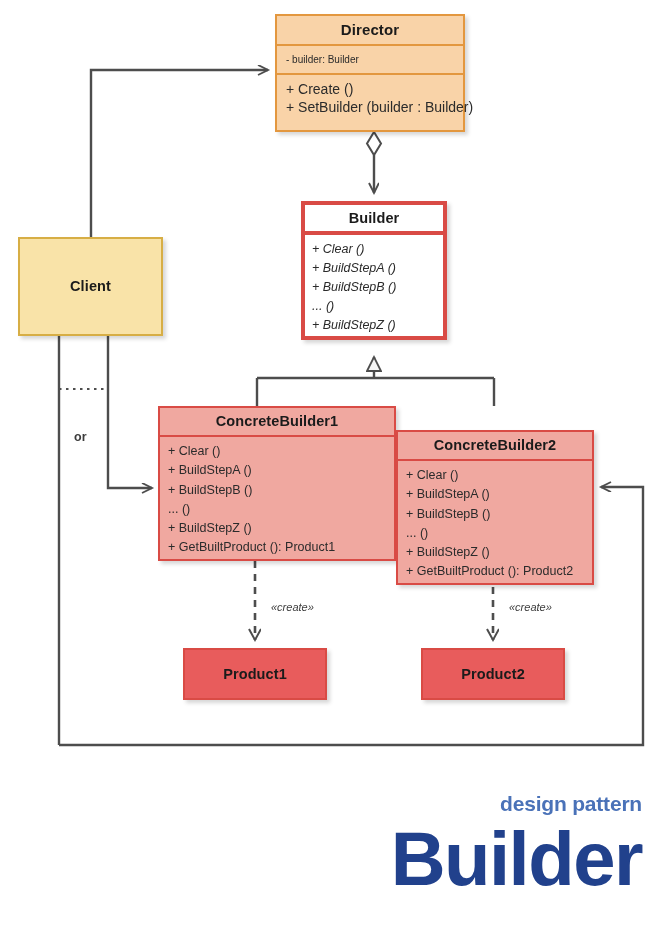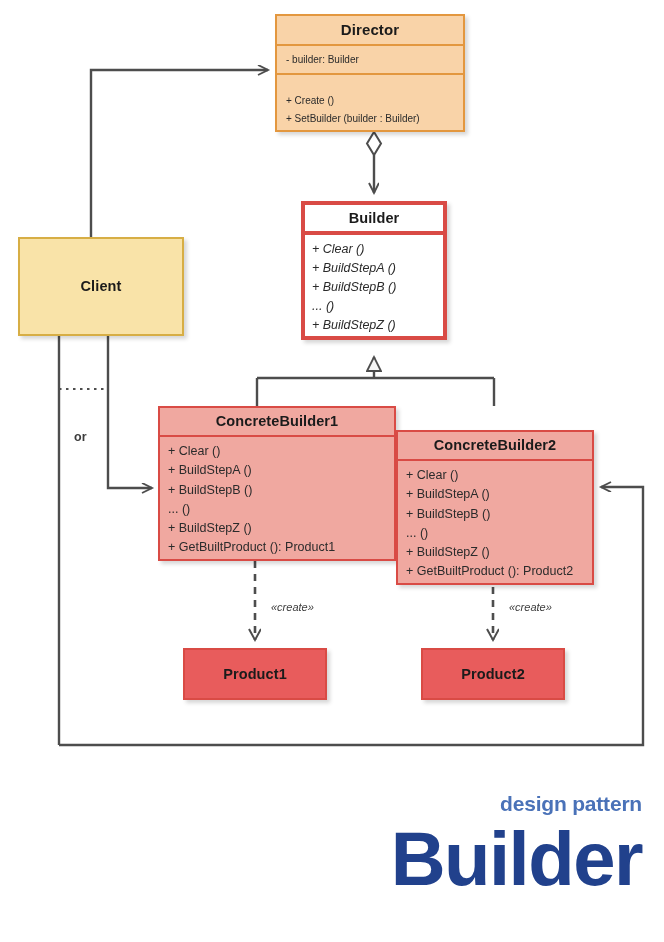--- a/index.html
+++ b/index.html
@@ -55,22 +55,22 @@
     font-size: 15px;
     border-bottom: 2px solid #e3973f;
   }
   #director .attrs {
     height: 29px;
     border-bottom: 2px solid #e3973f;
     padding: 5px 0 0 9px;
     font-size: 10px;
   }
   #director .ops {
-    padding: 17px 0 0 9px;
-    font-size: 10px;
+    padding: 5px 0 0 9px;
+    font-size: 14px;
   }
   #director .member { line-height: 18px; }
 
   
   #builder {
     left: 301px; top: 201px; width: 146px; height: 139px;
     background: #ffffff;
     border: 4px solid #d94b45;
   }
   #builder .title {
@@ -101,21 +101,21 @@
   .concrete .ops {
     padding: 5px 0 0 8px;
     font-size: 12.5px;
   }
   .concrete .member { line-height: 19.3px; }
   #cb1 { left: 158px; top: 406px; width: 238px; }
   #cb2 { left: 396px; top: 430px; width: 198px; }
 
   
   #client {
-    left: 18px; top: 237px; width: 166px; height: 99px;
+    left: 18px; top: 237px; width: 145px; height: 99px;
     background: #f9e3a8;
     border: 2px solid #d7ae45;
   }
   #client .title {
     font-size: 14.5px;
     line-height: 95px;
     height: 95px;
   }
 
   

